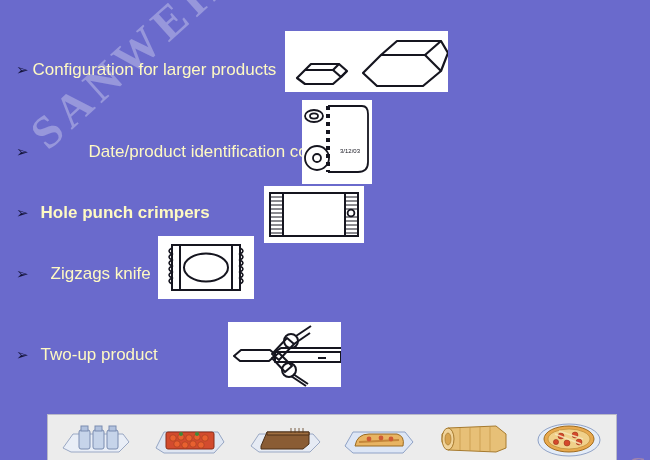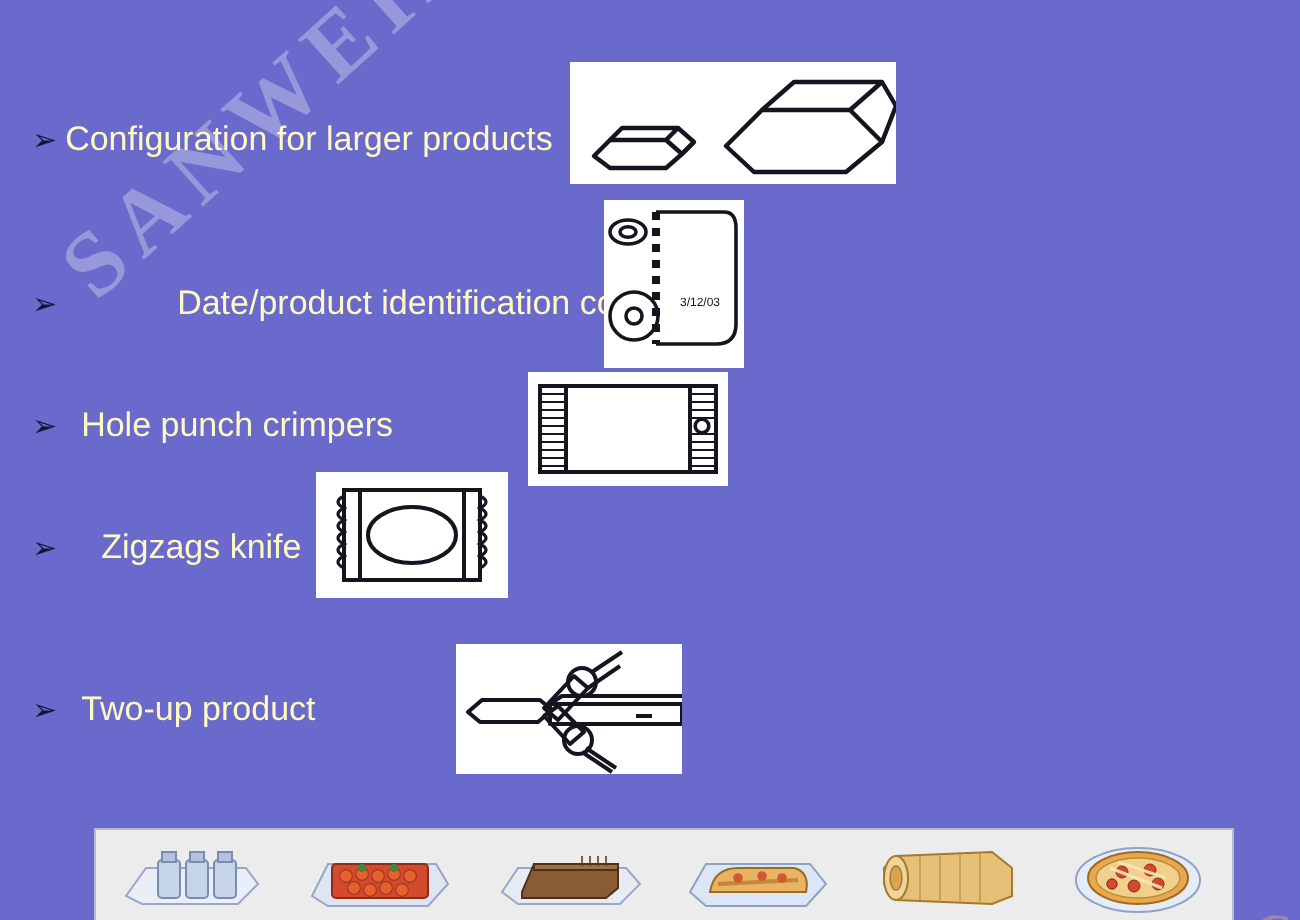--- a/index.html
+++ b/index.html
@@ -85,21 +85,21 @@
     <span class="txt">Configuration for larger products</span>
   </div>
 
   <div class="bullet" style="left:16px;top:142px;">
     <span class="arw">➢</span>
     <span class="txt" style="margin-left:8px;padding-left:48px;">Date/product identification coder</span>
   </div>
 
   <div class="bullet" style="left:16px;top:203px;">
     <span class="arw">➢</span>
-    <span class="txt" style="margin-left:8px;">Hole punch crimpers</span>
+    <span class="txt" style="margin-left:8px;font-weight:bold;">Hole punch crimpers</span>
   </div>
 
   <div class="bullet" style="left:16px;top:264px;">
     <span class="arw">➢</span>
     <span class="txt" style="margin-left:18px;text-align:center;">Zigzags knife</span>
   </div>
 
   <div class="bullet" style="left:16px;top:345px;">
     <span class="arw">➢</span>
     <span class="txt" style="margin-left:8px;">Two-up product</span>

